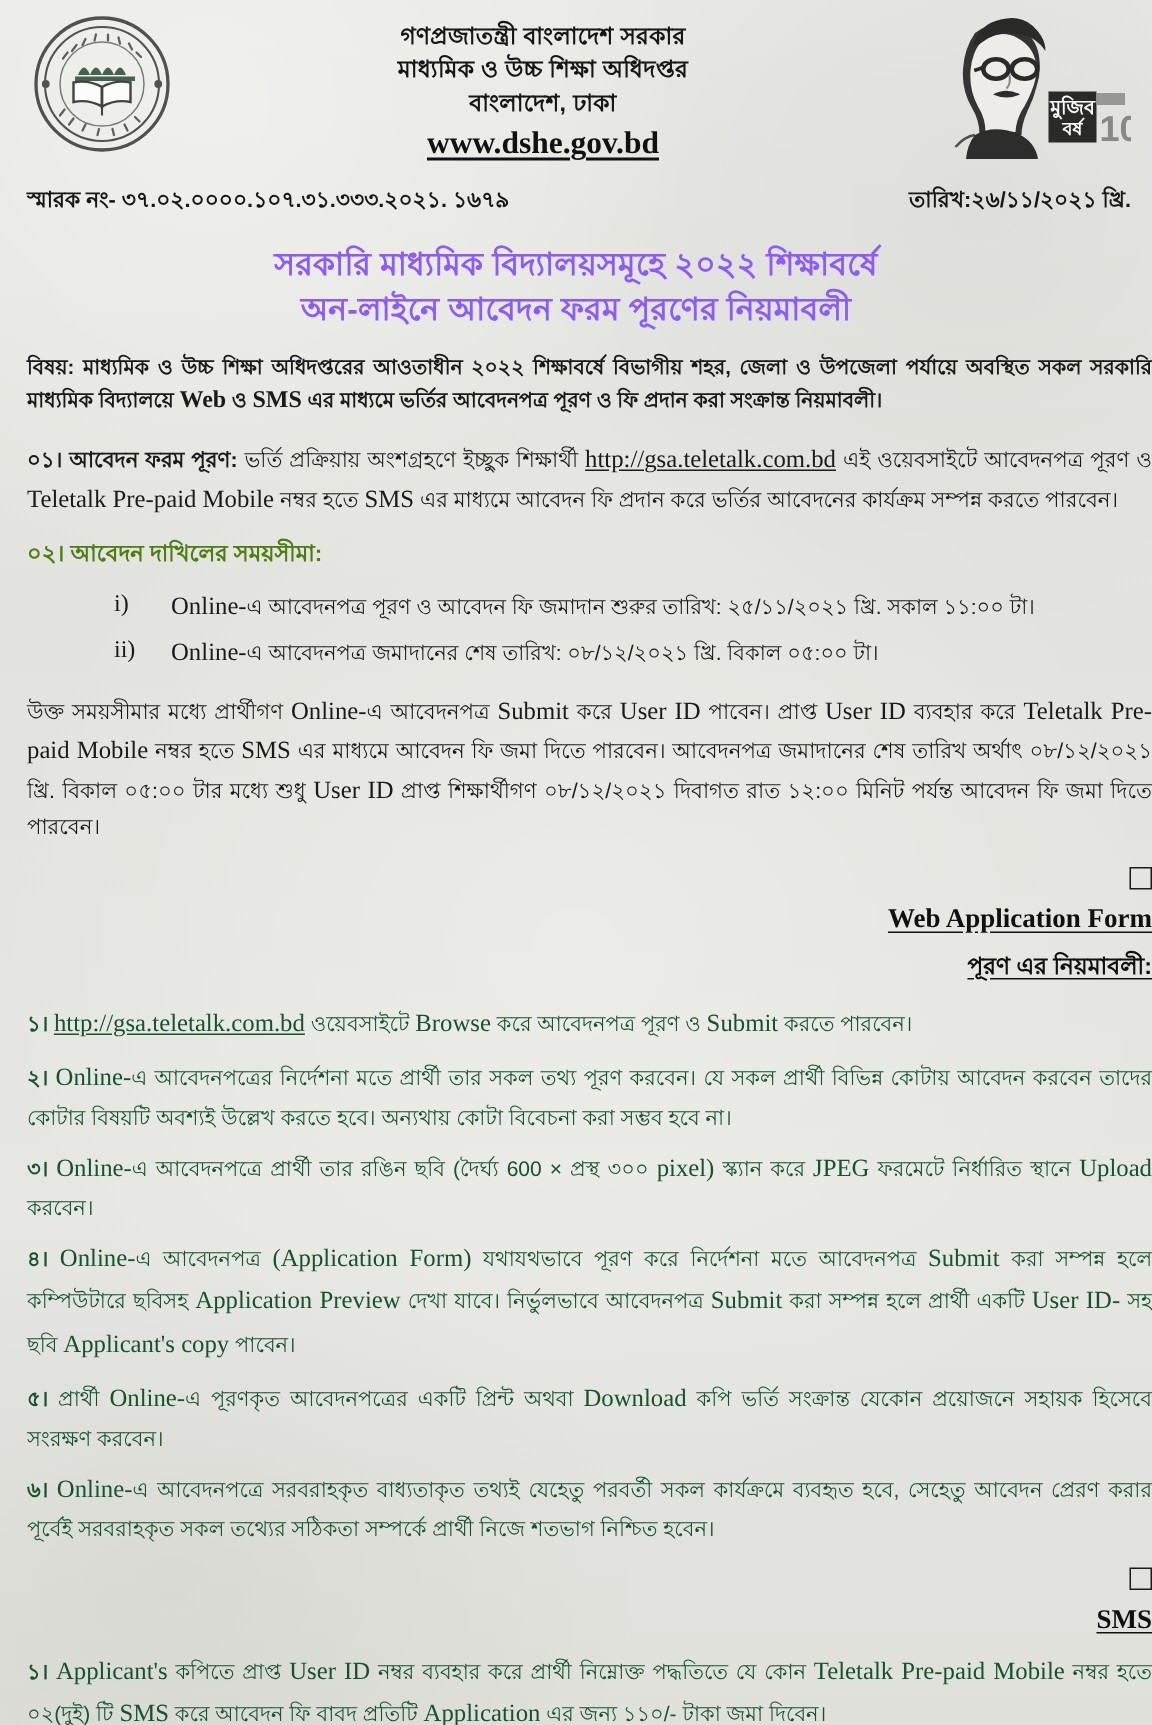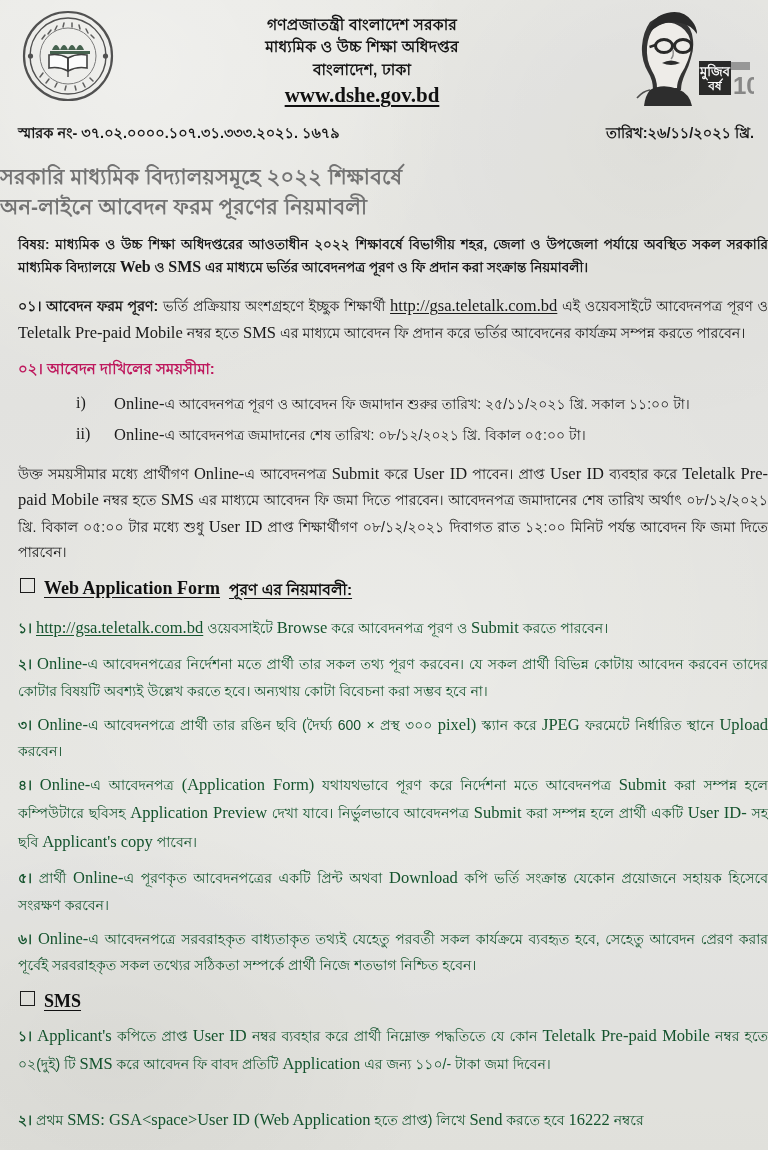--- a/index.html
+++ b/index.html
@@ -92,24 +92,25 @@
     align-items: baseline;
     padding: 6px 14px 0 18px;
     font-family: "Liberation Sans", "DejaVu Sans", sans-serif;
     font-weight: bold;
     font-size: 14.5px;
     color: #171717;
   }
 
   
   .title-block {
+    text-align: center;
     margin-top: 16px;
     font-family: "Liberation Sans", "DejaVu Sans", sans-serif;
     font-weight: bold;
-    color: #737373;
+    color: #8b5cf6;
   }
   .title-line { font-size: 21px; line-height: 1.42; letter-spacing: 0.2px; }
 
   
   .body {
     padding: 0 0 0 18px;
     margin-top: 12px;
   }
   .para {
     font-family: "Liberation Sans", "DejaVu Sans", sans-serif;
@@ -137,21 +138,21 @@
     text-decoration: underline;
     text-underline-offset: 2px;
   }
   .num { font-weight: bold; }
 
   .sec-head {
     font-family: "Liberation Sans", "DejaVu Sans", sans-serif;
     font-weight: bold;
     font-size: 15px;
     margin: 10px 0 6px 0;
-    color: #be185d;
+    color: #4d7c0f;
   }
 
   .sublist { margin: 0 0 10px 0; padding: 0; list-style: none; }
   .sublist li {
     display: flex;
     gap: 0;
     font-family: "Liberation Sans", "DejaVu Sans", sans-serif;
     font-size: 14px;
     line-height: 1.9;
     color: #1a1a1a;
@@ -159,27 +160,28 @@
   .rom {
     flex: 0 0 96px;
     padding-left: 58px;
     box-sizing: border-box;
     font-family: "Liberation Serif","DejaVu Serif",serif;
     font-size: 16px;
   }
 
   .box-head {
     display: flex;
-    align-items: flex-start;
+    align-items: flex-end;
     gap: 9px;
     margin: 14px 0 10px 2px;
     font-family: "Liberation Sans", "DejaVu Sans", sans-serif;
     font-weight: bold;
     font-size: 15.5px;
     color: #101010;
+    flex-direction: column;
   }
   .box-head .chk {
     display: inline-block;
     width: 13px;
     height: 13px;
     border: 1.8px solid #1b1b1b;
     flex: 0 0 13px;
   }
   .box-head .lat { font-size: 18px; font-weight: bold; }
   .box-head .under { text-decoration: underline; text-underline-offset: 3px; }

